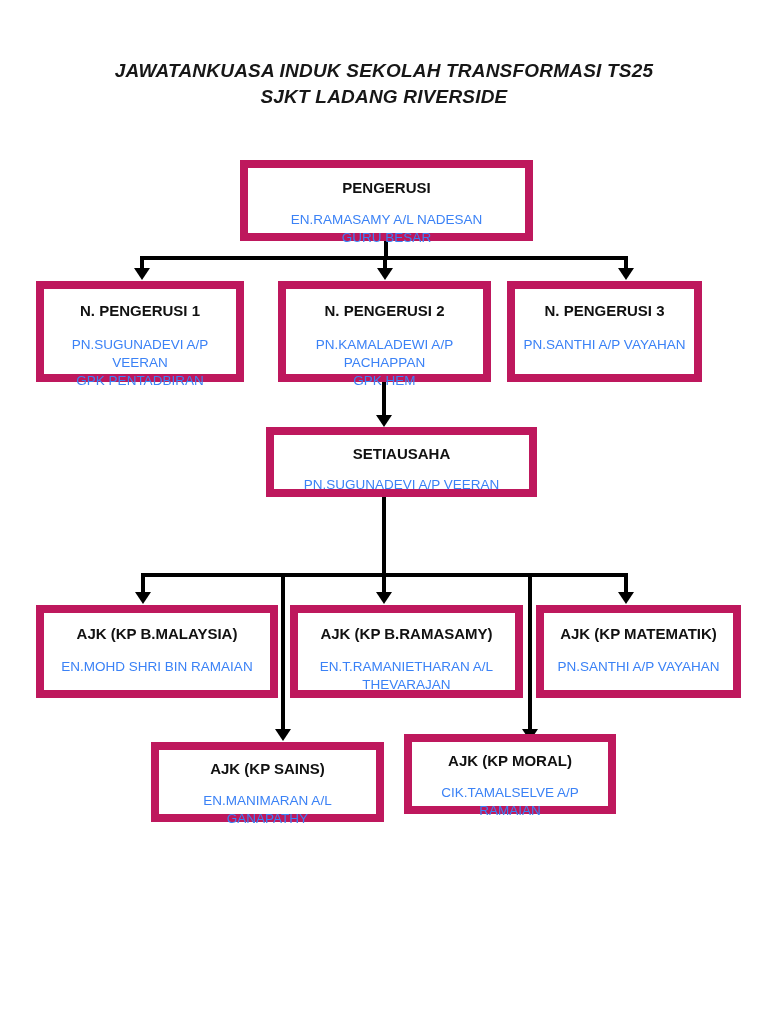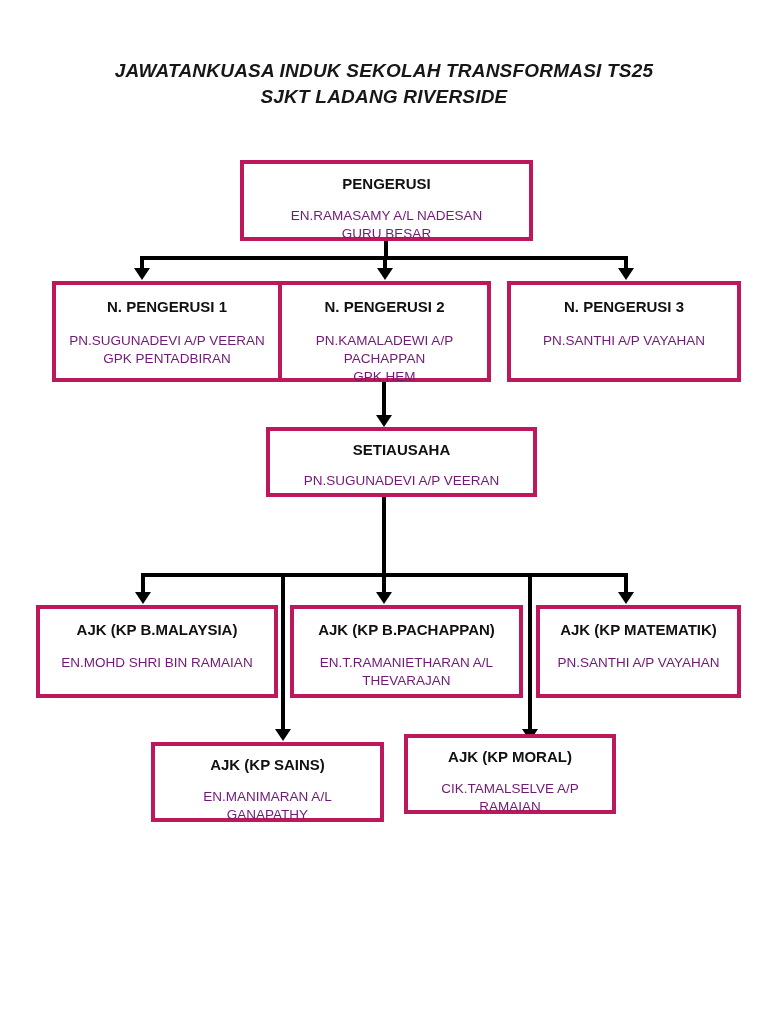--- a/index.html
+++ b/index.html
@@ -8,25 +8,25 @@
     font-family:"Liberation Sans","DejaVu Sans",sans-serif;color:#1a1a1a;
     overflow:hidden;
   }
   #doc-title{
     position:absolute;top:58px;left:0;width:768px;text-align:center;
     font-weight:bold;font-style:italic;font-size:19px;line-height:26px;
     letter-spacing:.2px;color:#171717;
   }
   #connectors{position:absolute;top:0;left:0;width:768px;height:1024px;}
   .node{
-    position:absolute;box-sizing:border-box;border:4px solid #be185d;
+    position:absolute;box-sizing:border-box;border:8px solid #be185d;
     background:#ffffff;text-align:center;
   }
   .node-title{font-weight:bold;font-size:15px;line-height:20px;color:#111;}
-  .node-lines{font-size:13.5px;line-height:18px;color:#701a75;}
+  .node-lines{font-size:13.5px;line-height:18px;color:#3b82f6;}
   
   .t1 .node-title{padding-top:10px;} .t1 .node-lines{margin-top:13px;}
   .t2 .node-title{padding-top:12px;} .t2 .node-lines{margin-top:15px;padding:0 4px;}
   .t3 .node-title{padding-top:9px;}  .t3 .node-lines{margin-top:12px;}
   .t4 .node-title{padding-top:11px;} .t4 .node-lines{margin-top:14px;padding:0 4px;}
   .t5 .node-title{padding-top:9px;}  .t5 .node-lines{margin-top:13px;padding:0 25px;}
 </style>
 </head>
 <body>
 
@@ -70,37 +70,37 @@
   </svg>
 
   <div class="node t1" style="left:240px;top:160px;width:293px;height:81px;">
     <div class="node-title">PENGERUSI</div>
     <div class="node-lines">
       <div>EN.RAMASAMY A/L NADESAN</div>
       <div>GURU BESAR</div>
     </div>
   </div>
 
-  <div class="node t2" style="left:52px;top:281px;width:230px;height:101px;">
+  <div class="node t2" style="left:36px;top:281px;width:208px;height:101px;">
     <div class="node-title">N. PENGERUSI 1</div>
     <div class="node-lines">
       <div>PN.SUGUNADEVI A/P VEERAN</div>
       <div>GPK PENTADBIRAN</div>
     </div>
   </div>
 
   <div class="node t2" style="left:278px;top:281px;width:213px;height:101px;">
     <div class="node-title">N. PENGERUSI 2</div>
     <div class="node-lines">
       <div>PN.KAMALADEWI A/P PACHAPPAN</div>
       <div>GPK HEM</div>
     </div>
   </div>
 
-  <div class="node t2" style="left:507px;top:281px;width:234px;height:101px;">
+  <div class="node t2" style="left:507px;top:281px;width:195px;height:101px;">
     <div class="node-title">N. PENGERUSI 3</div>
     <div class="node-lines">
       <div>PN.SANTHI A/P VAYAHAN</div>
     </div>
   </div>
 
   <div class="node t3" style="left:266px;top:427px;width:271px;height:70px;">
     <div class="node-title">SETIAUSAHA</div>
     <div class="node-lines">
       <div>PN.SUGUNADEVI A/P VEERAN</div>
@@ -108,21 +108,21 @@
   </div>
 
   <div class="node t4" style="left:36px;top:605px;width:242px;height:93px;">
     <div class="node-title">AJK (KP B.MALAYSIA)</div>
     <div class="node-lines">
       <div>EN.MOHD SHRI BIN RAMAIAN</div>
     </div>
   </div>
 
   <div class="node t4" style="left:290px;top:605px;width:233px;height:93px;">
-    <div class="node-title">AJK (KP B.PACHAPPAN)</div>
+    <div class="node-title">AJK (KP B.RAMASAMY)</div>
     <div class="node-lines">
       <div>EN.T.RAMANIETHARAN A/L THEVARAJAN</div>
     </div>
   </div>
 
   <div class="node t4" style="left:536px;top:605px;width:205px;height:93px;">
     <div class="node-title">AJK (KP MATEMATIK)</div>
     <div class="node-lines">
       <div>PN.SANTHI A/P VAYAHAN</div>
     </div>

